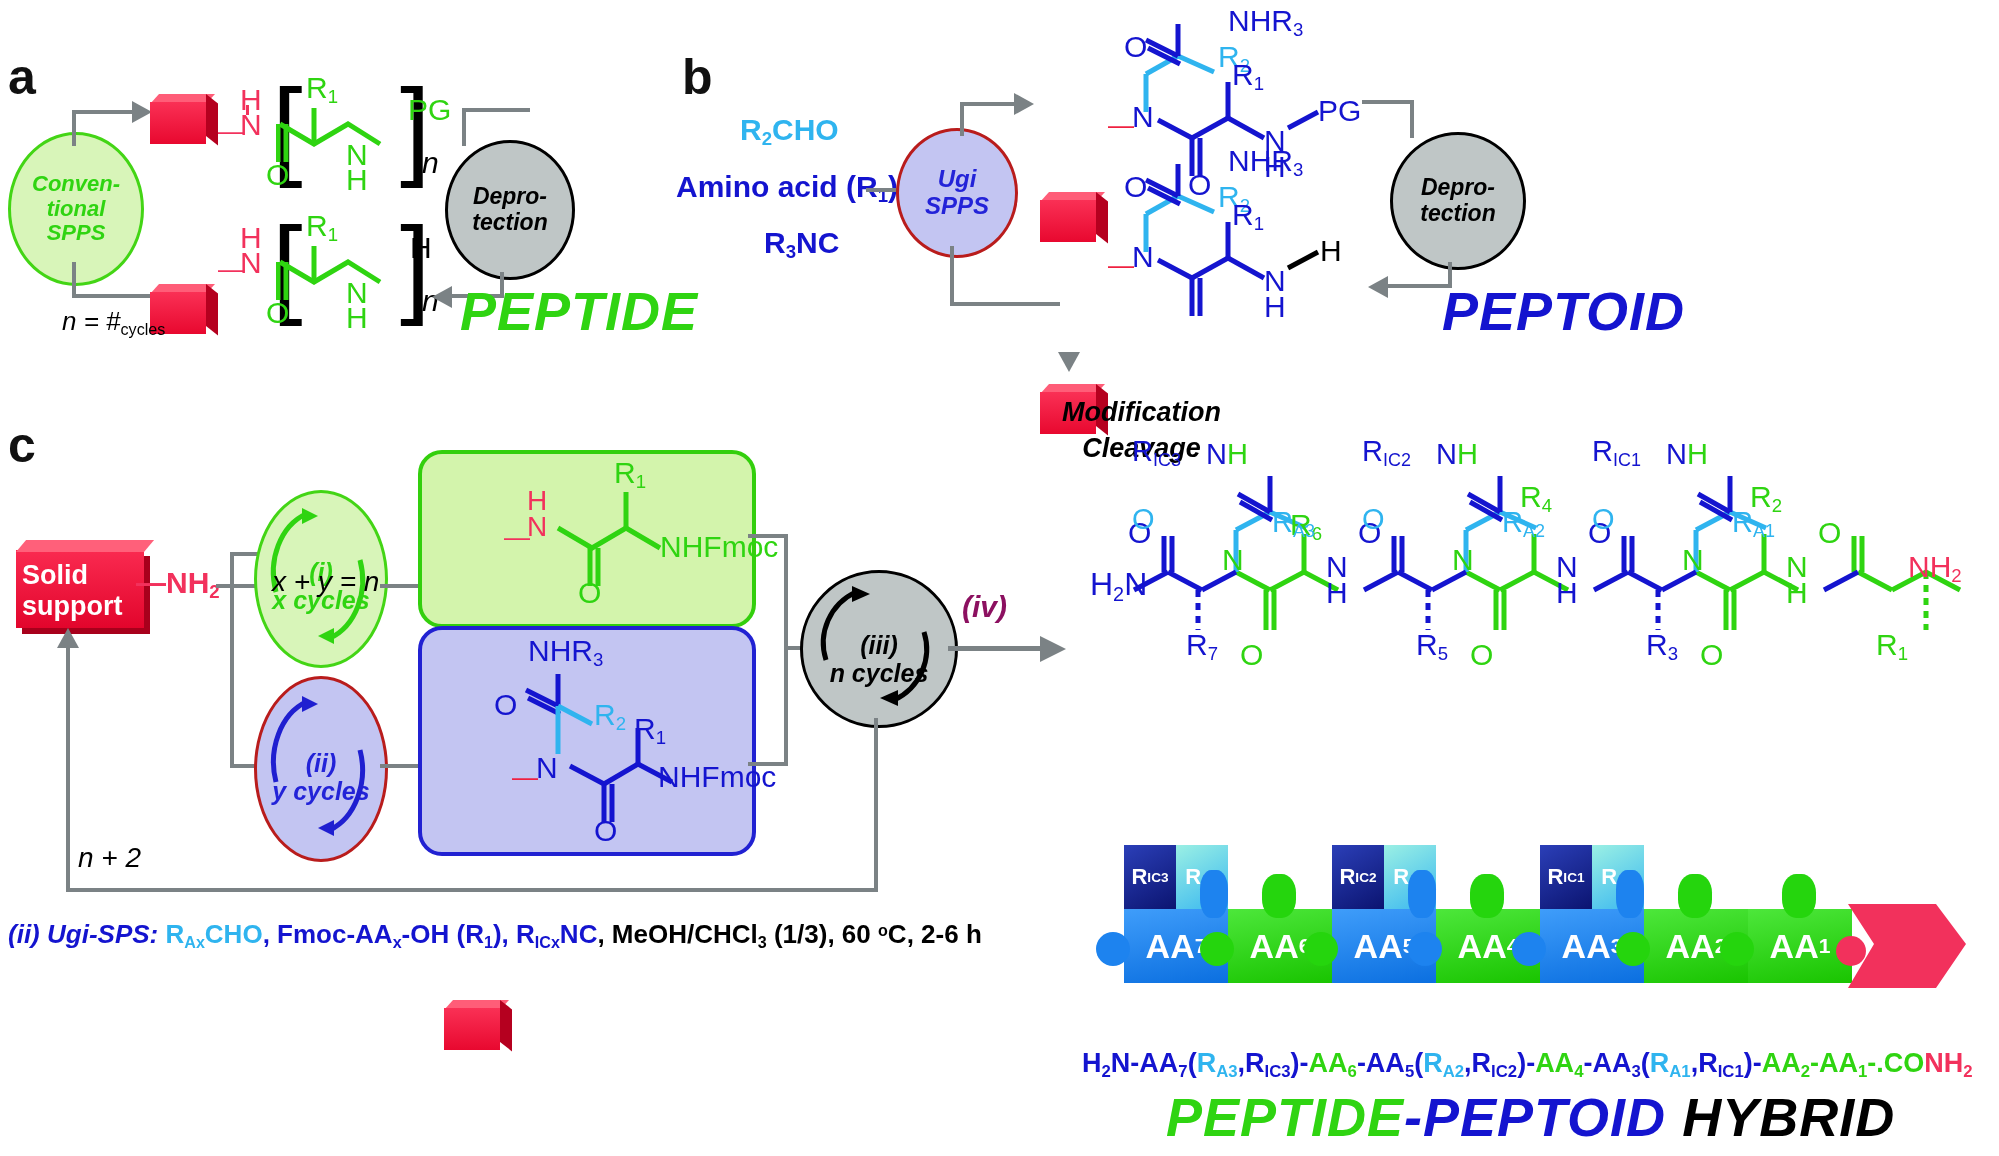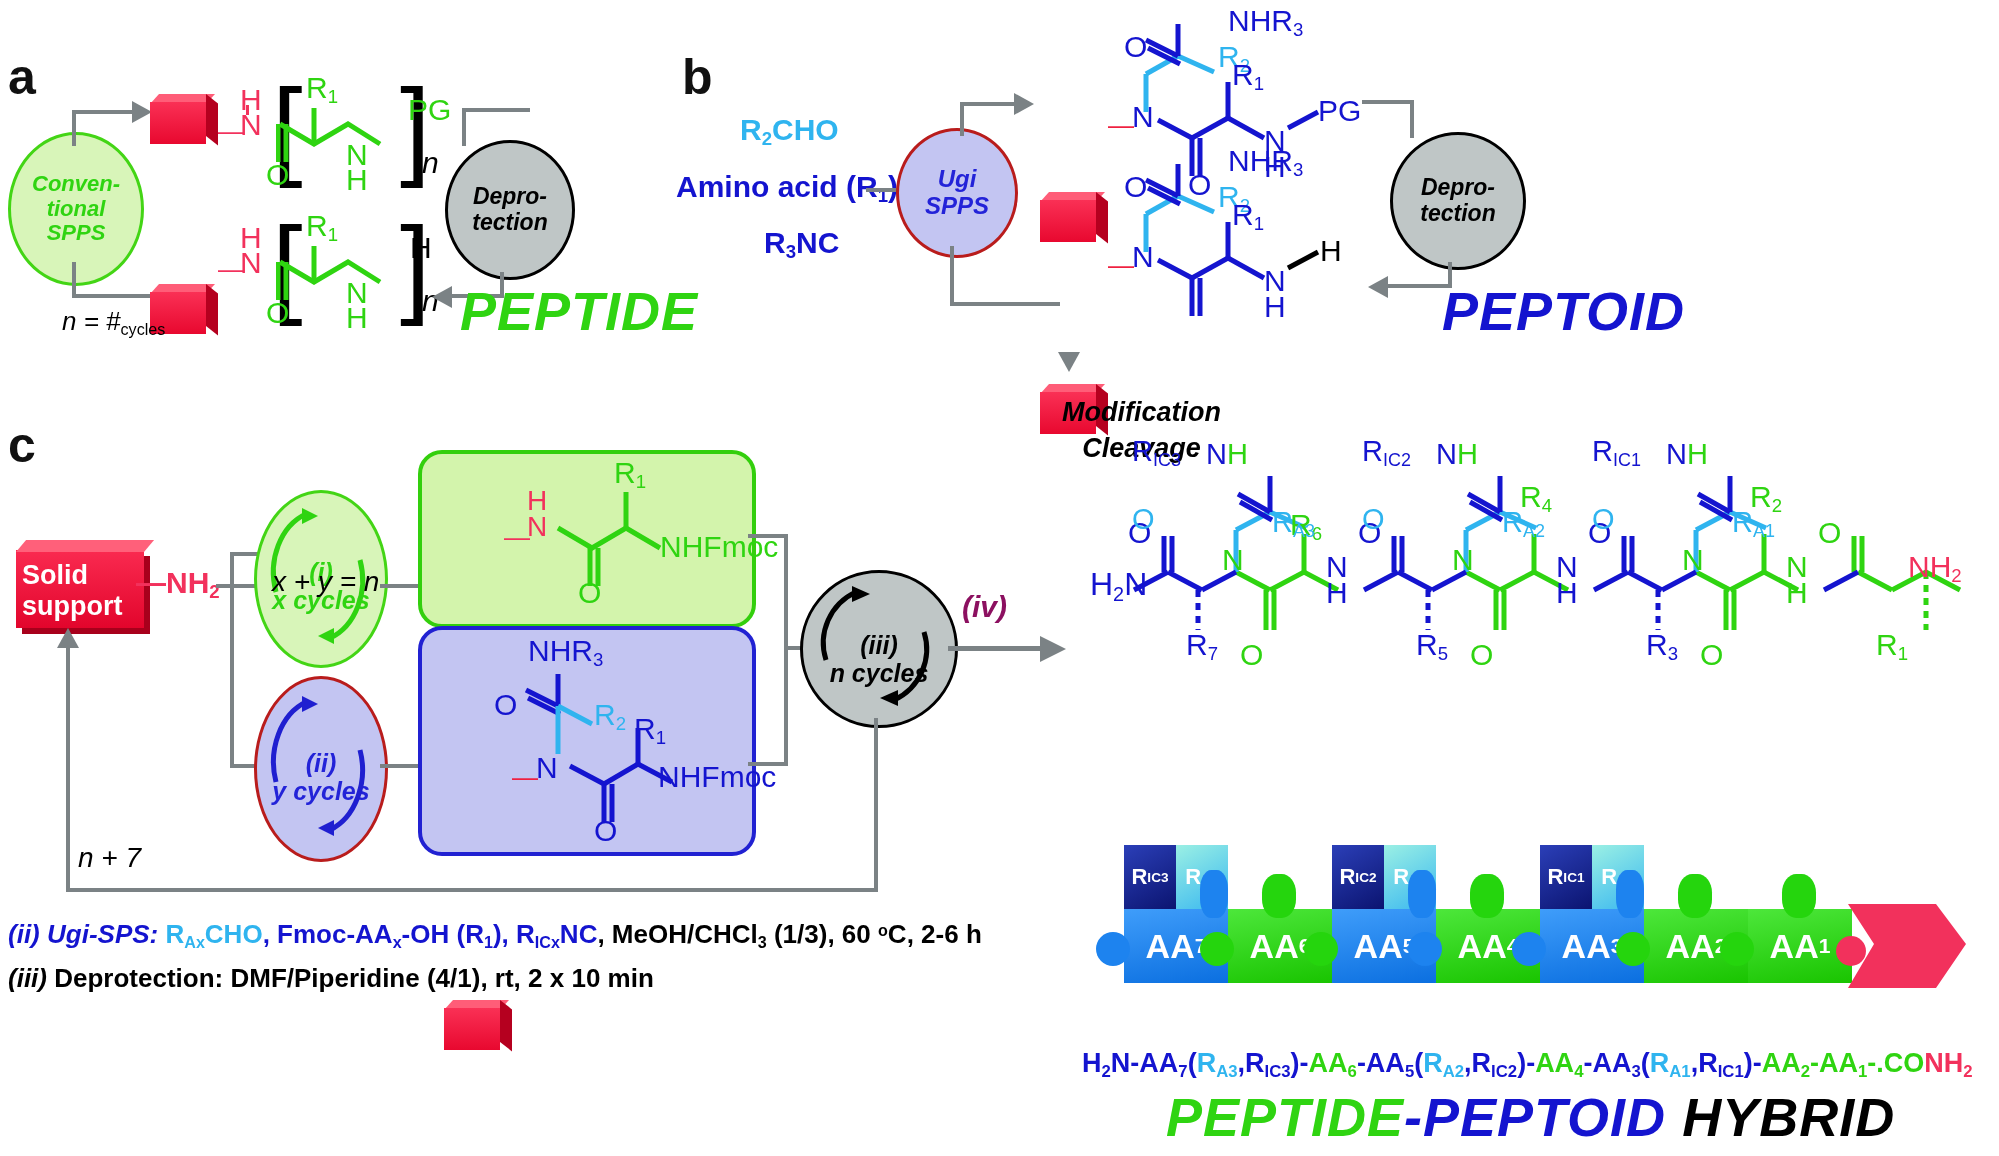--- a/index.html
+++ b/index.html
@@ -379,21 +379,21 @@
   <path d="M22,86 A56,56 0 0,1 52,18" fill="none" stroke="#000" stroke-width="5"></path>
   <polygon points="48,12 66,20 48,28" fill="#000"></polygon>
   <path d="M120,58 A56,56 0 0,1 90,126" fill="none" stroke="#000" stroke-width="5"></path>
   <polygon points="94,132 76,124 94,116" fill="#000"></polygon>
 </svg>
 
 <div class="line abs" style="left:874px;top:718px;width:4px;height:174px;"></div>
 <div class="line abs" style="left:66px;top:888px;width:812px;height:4px;"></div>
 <div class="line abs" style="left:66px;top:646px;width:4px;height:246px;"></div>
 <div class="arrowU abs" style="left:57px;top:628px;"></div>
-<div class="abs chem black" style="left:78px;top:844px;font-size:28px;font-style:italic;">n + 7</div>
+<div class="abs chem black" style="left:78px;top:844px;font-size:28px;font-style:italic;">n + 2</div>
 
 <div class="abs chem purple" style="left:962px;top:592px;font-size:30px;font-weight:bold;font-style:italic;">(iv)</div>
 <div class="line abs" style="left:948px;top:646px;width:100px;height:5px;"></div>
 <div class="arrowR abs" style="left:1040px;top:636px;border-left-width:26px;border-top-width:13px;border-bottom-width:13px;"></div>
 
 <div class="abs" style="left:1080px;top:430px;width:919px;height:300px;">
   <svg width="919" height="300">
 
     <polyline points="880,160 846,142 812,160" fill="none" stroke="#2fd411" stroke-width="5"></polyline>
     <line x1="846" y1="142" x2="846" y2="200" stroke="#2fd411" stroke-width="5" stroke-dasharray="7,6"></line>
@@ -537,24 +537,20 @@
 <svg class="abs" style="left:1848px;top:900px;" width="120" height="92">
   <polygon points="0,4 88,4 118,44 88,88 0,88 26,44" fill="#f2315c"></polygon>
 </svg>
 <div class="knob" style="left:1836px;top:936px;width:30px;height:30px;background:#f2315c;"></div>
 
 <div class="abs" style="left:8px;top:918px;width:1000px;">
   <div class="cond" style="margin-bottom:10px;">
     <span class="blue"><i>(ii)</i> <i>Ugi-SPS:</i></span>
     <span class="cyan"> R<sub>Ax</sub>CHO</span><span class="blue">, Fmoc-AA<sub>x</sub>-OH (R<sub>1</sub>), R<sub>ICx</sub>NC</span><span class="black">, MeOH/CHCl<sub>3</sub> (1/3), 60 <sup>o</sup>C, 2-6 h</span>
   </div>
-  <div class="cond" style="margin-bottom:10px;">
-    <span class="black"><i>(iii)</i> <b>Deprotection:</b></span>
-    <span class="black"> DMF/Piperidine (4/1), rt, 2 x 10 min</span>
-  </div>
 </div>
 
 <div class="abs seqline" style="left:1082px;top:1048px;">
   <span class="blue">H<sub>2</sub>N-AA<sub>7</sub>(</span><span class="cyan">R<sub>A3</sub></span><span class="blue">,R<sub>IC3</sub></span><span class="blue">)-</span><span class="green">AA<sub>6</sub></span><span class="blue">-AA<sub>5</sub>(</span><span class="cyan">R<sub>A2</sub></span><span class="blue">,R<sub>IC2</sub></span><span class="blue">)-</span><span class="green">AA<sub>4</sub></span><span class="blue">-AA<sub>3</sub>(</span><span class="cyan">R<sub>A1</sub></span><span class="blue">,R<sub>IC1</sub></span><span class="blue">)-</span><span class="green">AA<sub>2</sub>-AA<sub>1</sub>-.CO</span><span class="pink">NH<sub>2</sub></span>
 </div>
 
 <div class="abs" style="left:1166px;top:1086px;">
   <span class="bigword green">PEPTIDE</span><span class="bigword blue">-</span><span class="bigword blue">PEPTOID</span><span class="bigword black"> HYBRID</span>
 </div>
 

